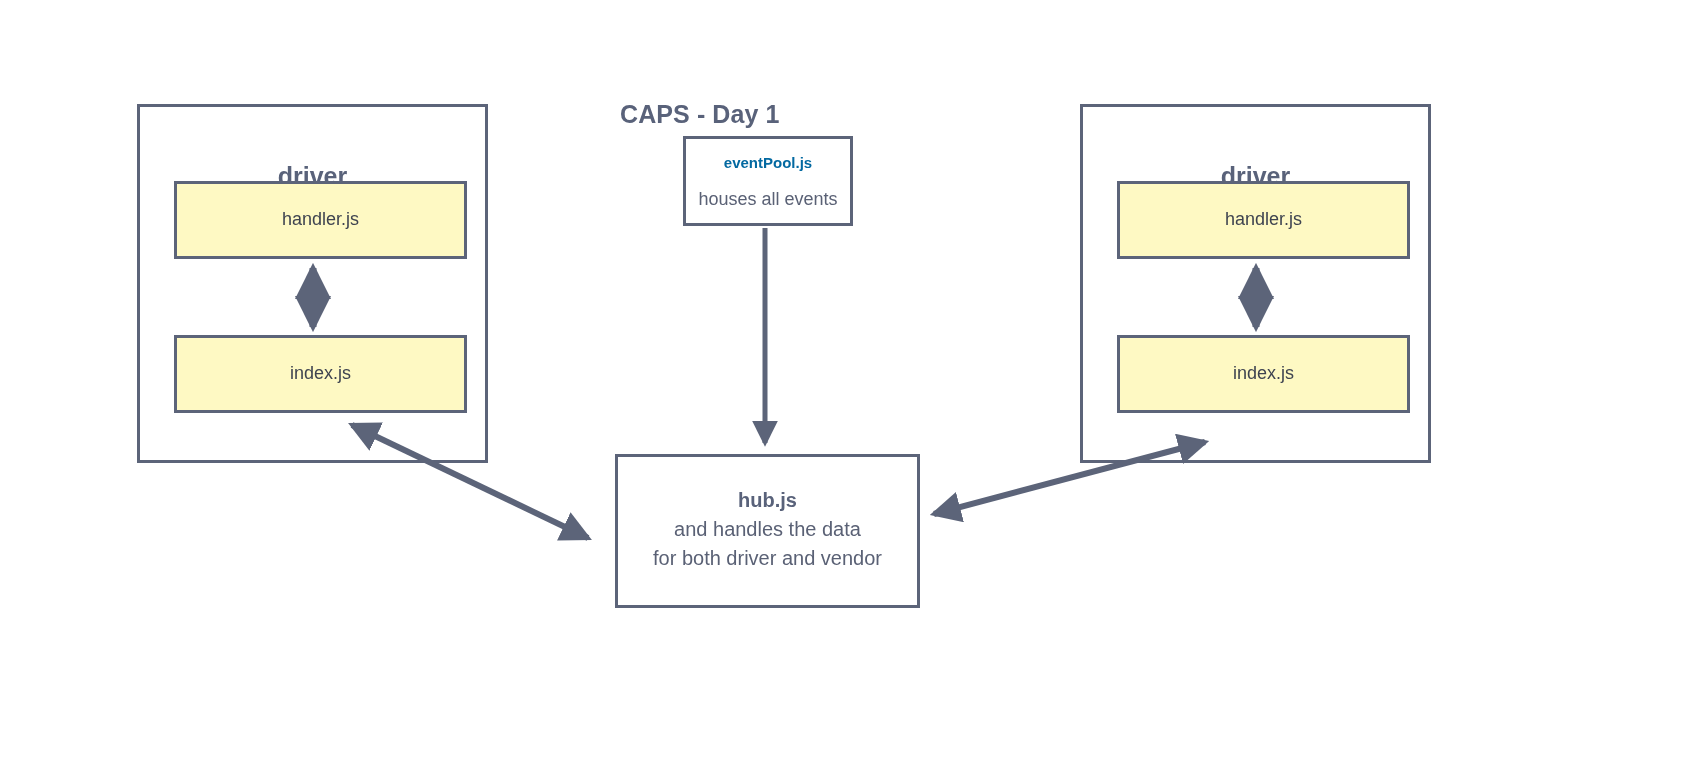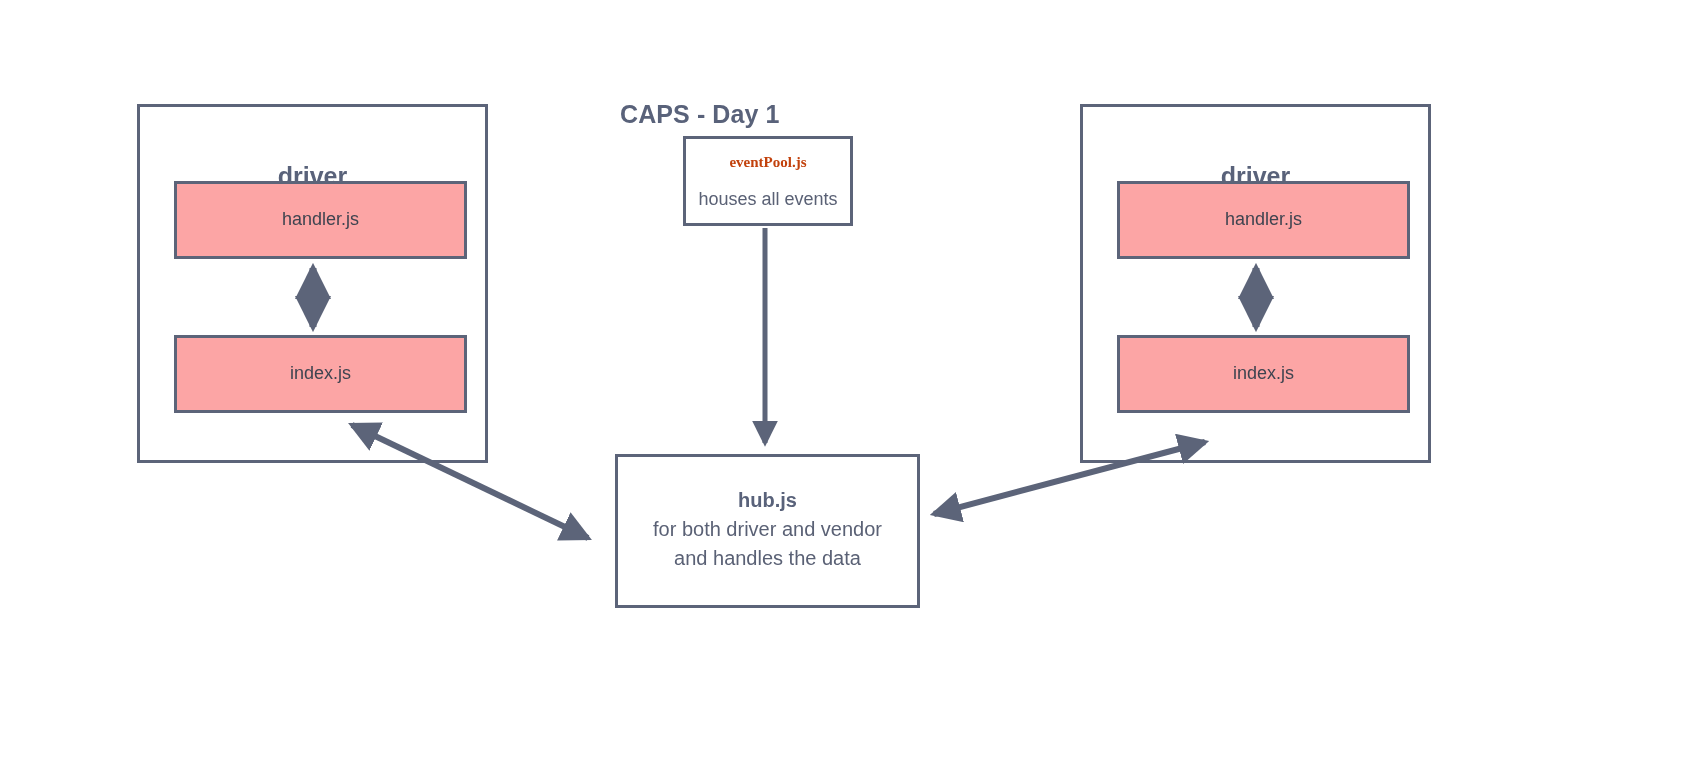--- a/index.html
+++ b/index.html
@@ -46,21 +46,21 @@
     left: 0;
     right: 0;
     text-align: center;
     font-size: 25px;
     font-weight: bold;
     color: #59627a;
     margin-top: 35px;
   }
   .inner-box {
     position: absolute;
-    background: #fca5a5;
+    background: #fef9c3;
     border: 3px solid #5c6479;
     box-sizing: border-box;
     display: flex;
     align-items: center;
     justify-content: center;
   }
   .inner-label {
     font-size: 18px;
     font-weight: normal;
     color: #3f4450;
@@ -101,23 +101,22 @@
     height: 90px;
     display: flex;
     flex-direction: column;
     align-items: center;
     justify-content: center;
     padding-top: 2px;
   }
   #eventpool-title {
     font-size: 15px;
     font-weight: bold;
-    color: #c2410c;
+    color: #0369a1;
     margin-bottom: 18px;
-    font-family: Liberation Serif, serif;
   }
   #eventpool-sub {
     font-size: 18px;
     color: #5a6175;
   }
   
   #hub-box {
     left: 615px;
     top: 454px;
     width: 305px;
@@ -183,22 +182,22 @@
     </div>
   </div>
 
   <div class="box" id="eventpool-box">
     <div id="eventpool-title">eventPool.js</div>
     <div id="eventpool-sub">houses all events</div>
   </div>
 
   <div class="box" id="hub-box">
     <div id="hub-title">hub.js</div>
+    <div class="hub-line">and handles the data</div>
     <div class="hub-line">for both driver and vendor</div>
-    <div class="hub-line">and handles the data</div>
   </div>
 
   <svg id="arrow-layer" viewBox="0 0 1695 763">
     <defs>
       <marker id="head-end" viewBox="0 0 10 10" refX="8.6" refY="5" markerWidth="5.2" markerHeight="5.2" orient="auto-start-reverse">
         <path d="M 0 0 L 10 5 L 0 10 z" fill="#5c6479"></path>
       </marker>
     </defs>
 
     <line x1="313" y1="268" x2="313" y2="327" stroke="#5c6479" stroke-width="7" marker-start="url(#head-end)" marker-end="url(#head-end)"></line>

